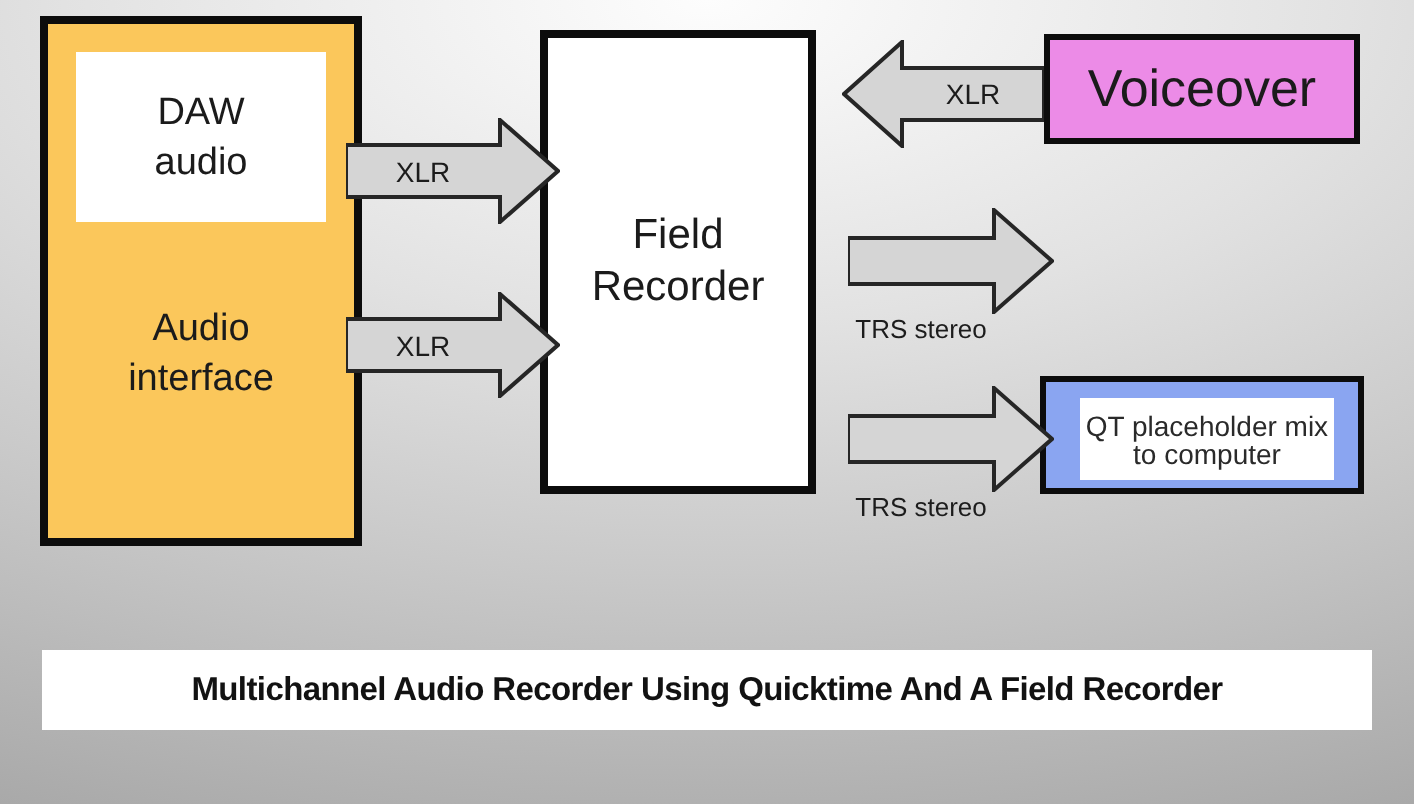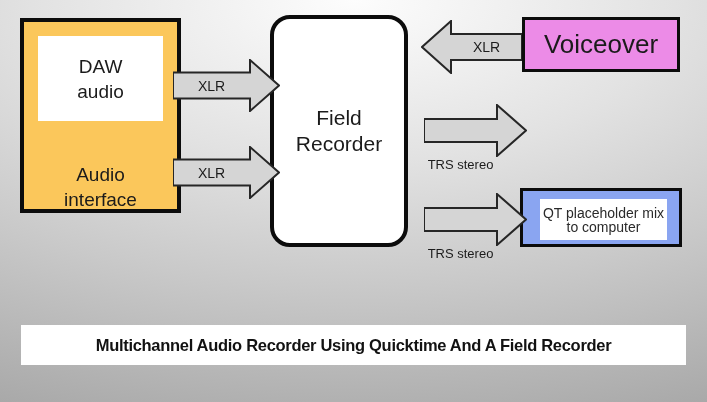--- a/index.html
+++ b/index.html
@@ -16,27 +16,27 @@
     box-sizing:border-box;
     display:flex;align-items:center;justify-content:center;
     text-align:center;
     z-index:1;
   }
   .bordered{border:4px solid #0c0c0c;}
   .bordered-thin{border:3px solid #0c0c0c;}
   .lbl{white-space:pre-line;line-height:25px;font-size:19px;color:#1b1b1b;}
 
   
-  .audio-interface{left:20px;top:18px;width:161px;height:195px;background:#fbc75b;}
+  .audio-interface{left:20px;top:8px;width:161px;height:265px;background:#fbc75b;}
   .daw-audio{position:absolute;left:14px;top:14px;width:125px;height:85px;background:#ffffff;
              display:flex;align-items:center;justify-content:center;text-align:center;}
   .ai-label{position:absolute;left:0;width:153px;top:140px;text-align:center;}
 
   
-  .field-recorder{left:270px;top:15px;width:138px;height:232px;background:#ffffff;border-radius:20px;}
+  .field-recorder{left:270px;top:15px;width:138px;height:232px;background:#ffffff;}
   .field-recorder .lbl{font-size:21px;line-height:26px;}
 
   
   .voiceover{left:522px;top:17px;width:158px;height:55px;background:#ec8be7;}
   .voiceover .lbl{font-size:26px;}
   .phones{left:520px;top:104px;width:160px;height:54px;background:#76b41e;}
   .phones .lbl{font-size:21px;}
   .qt-box{left:520px;top:188px;width:162px;height:59px;background:#8aa5f1;}
   .qt-inner{position:absolute;left:17px;top:8px;width:127px;height:41px;background:#ffffff;
             display:flex;align-items:center;justify-content:center;text-align:center;}

